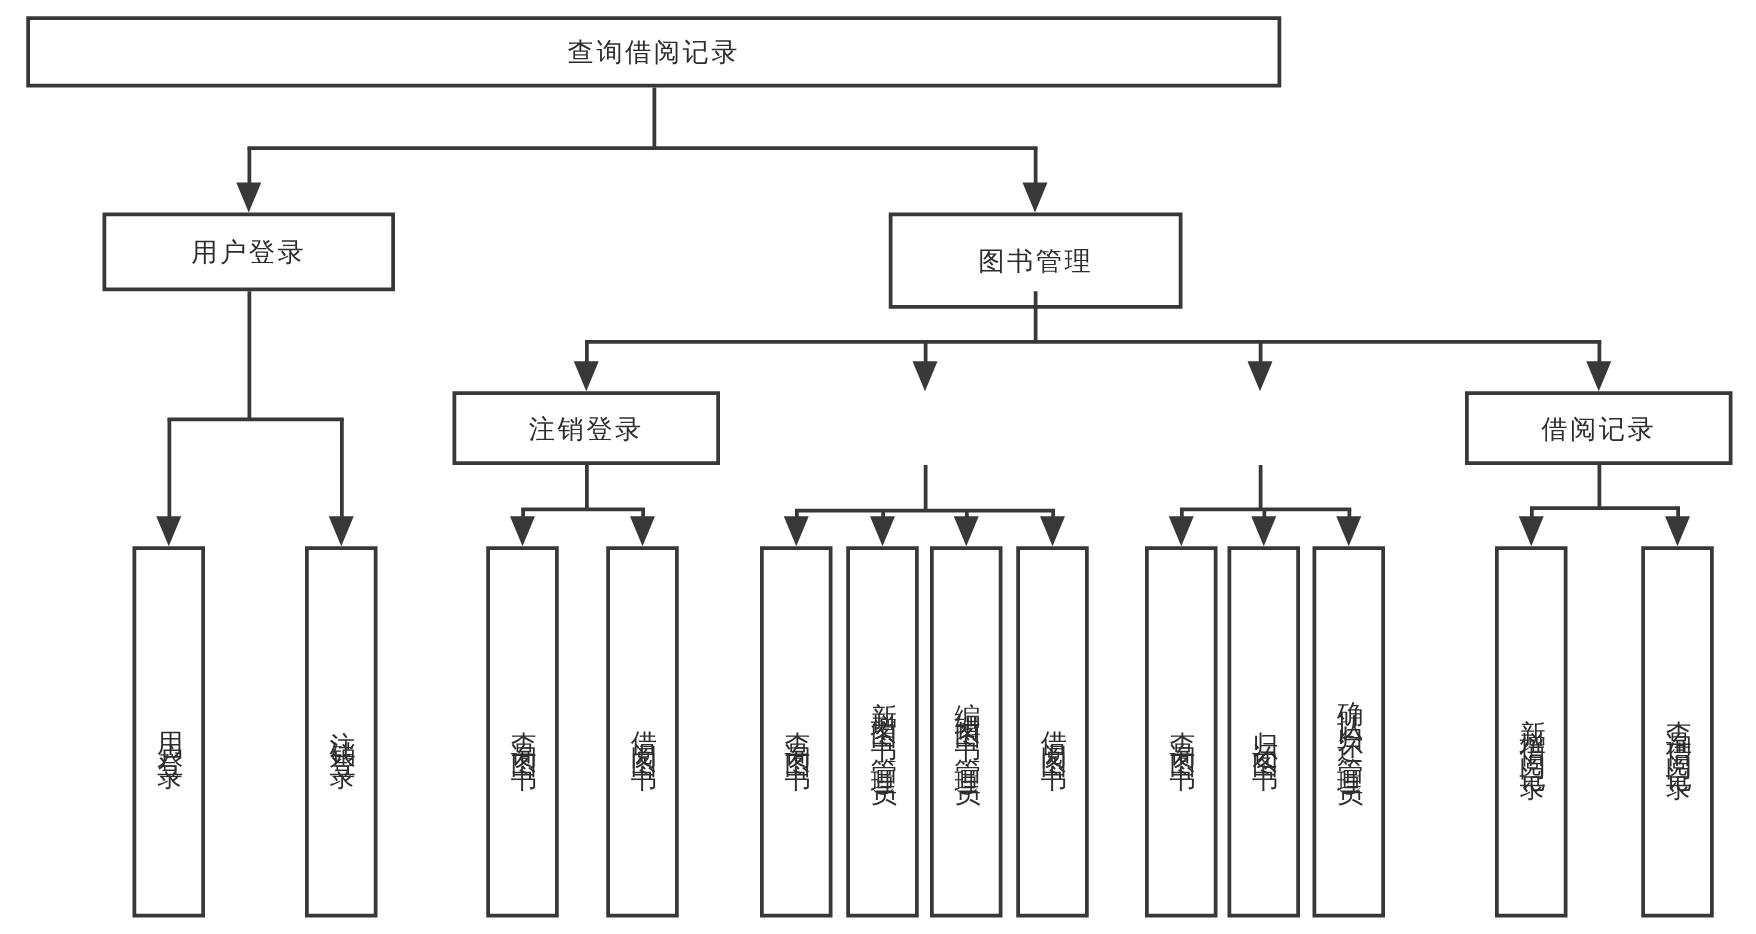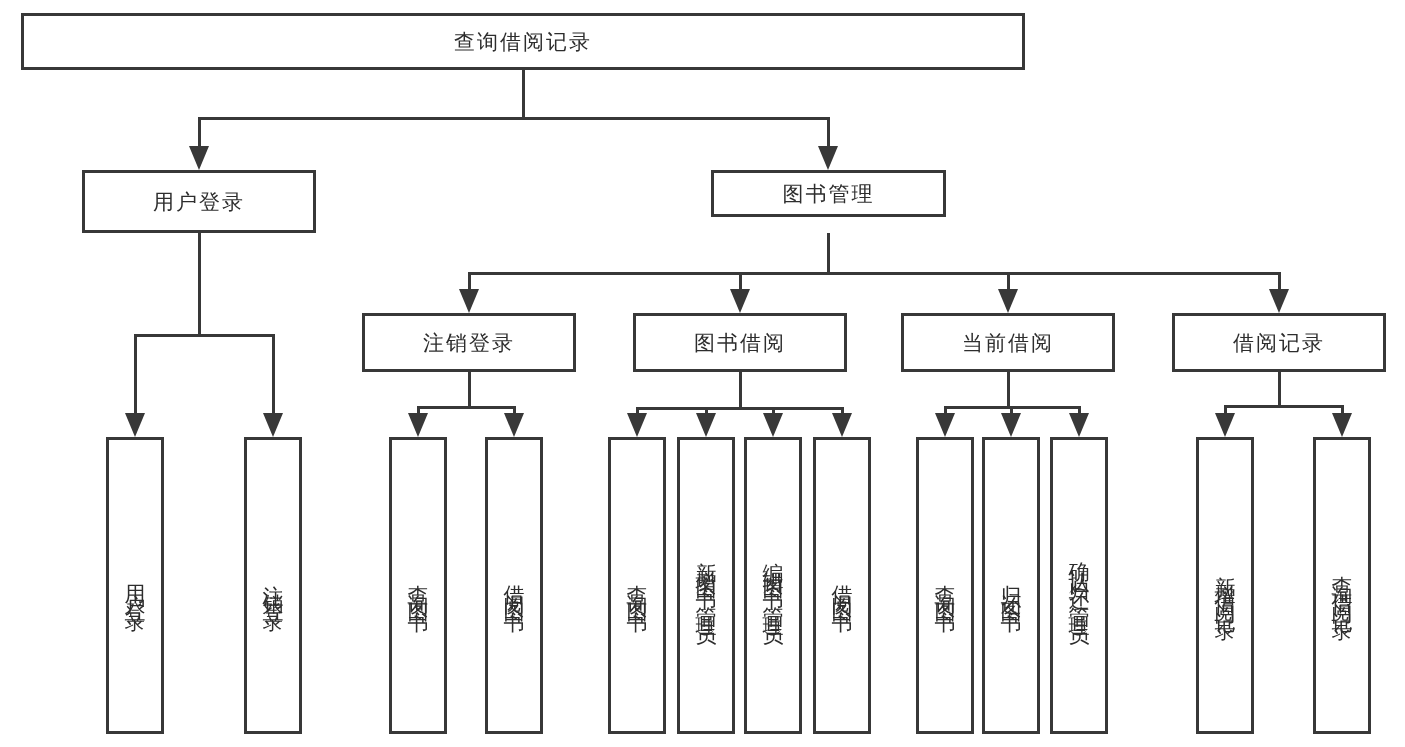--- a/index.html
+++ b/index.html
@@ -55,25 +55,23 @@
   }
 </style>
 </head>
 <body>
 
 <div id="canvas">
 
   <div class="box hbox" style="left:21px;top:13px;width:1004px;height:57px">查询借阅记录</div>
 
   <div class="box hbox" style="left:82px;top:170px;width:234px;height:63px">用户登录</div>
-  <div class="box hbox" style="left:711px;top:170px;width:235px;height:47px">图书管理</div>
+  <div class="box hbox" style="left:711px;top:170px;width:235px;height:77px">图书管理</div>
 
   <div class="box hbox" style="left:362px;top:313px;width:214px;height:59px">注销登录</div>
-  <div class="box hbox" style="left:633px;top:313px;width:214px;height:59px">图书借阅</div>
-  <div class="box hbox" style="left:901px;top:313px;width:214px;height:59px">当前借阅</div>
   <div class="box hbox" style="left:1172px;top:313px;width:214px;height:59px">借阅记录</div>
 
   <div class="box vbox" style="left:106px;top:437px;width:58px;height:297px">用户登录</div>
   <div class="box vbox" style="left:244px;top:437px;width:58px;height:297px">注销登录</div>
 
   <div class="box vbox" style="left:389px;top:437px;width:58px;height:297px">查询图书</div>
   <div class="box vbox" style="left:485px;top:437px;width:58px;height:297px">借阅图书</div>
 
   <div class="box vbox" style="left:608px;top:437px;width:58px;height:297px">查询图书</div>
   <div class="box vbox" style="left:677px;top:437px;width:58px;height:297px">新增图书（管理员）</div>

